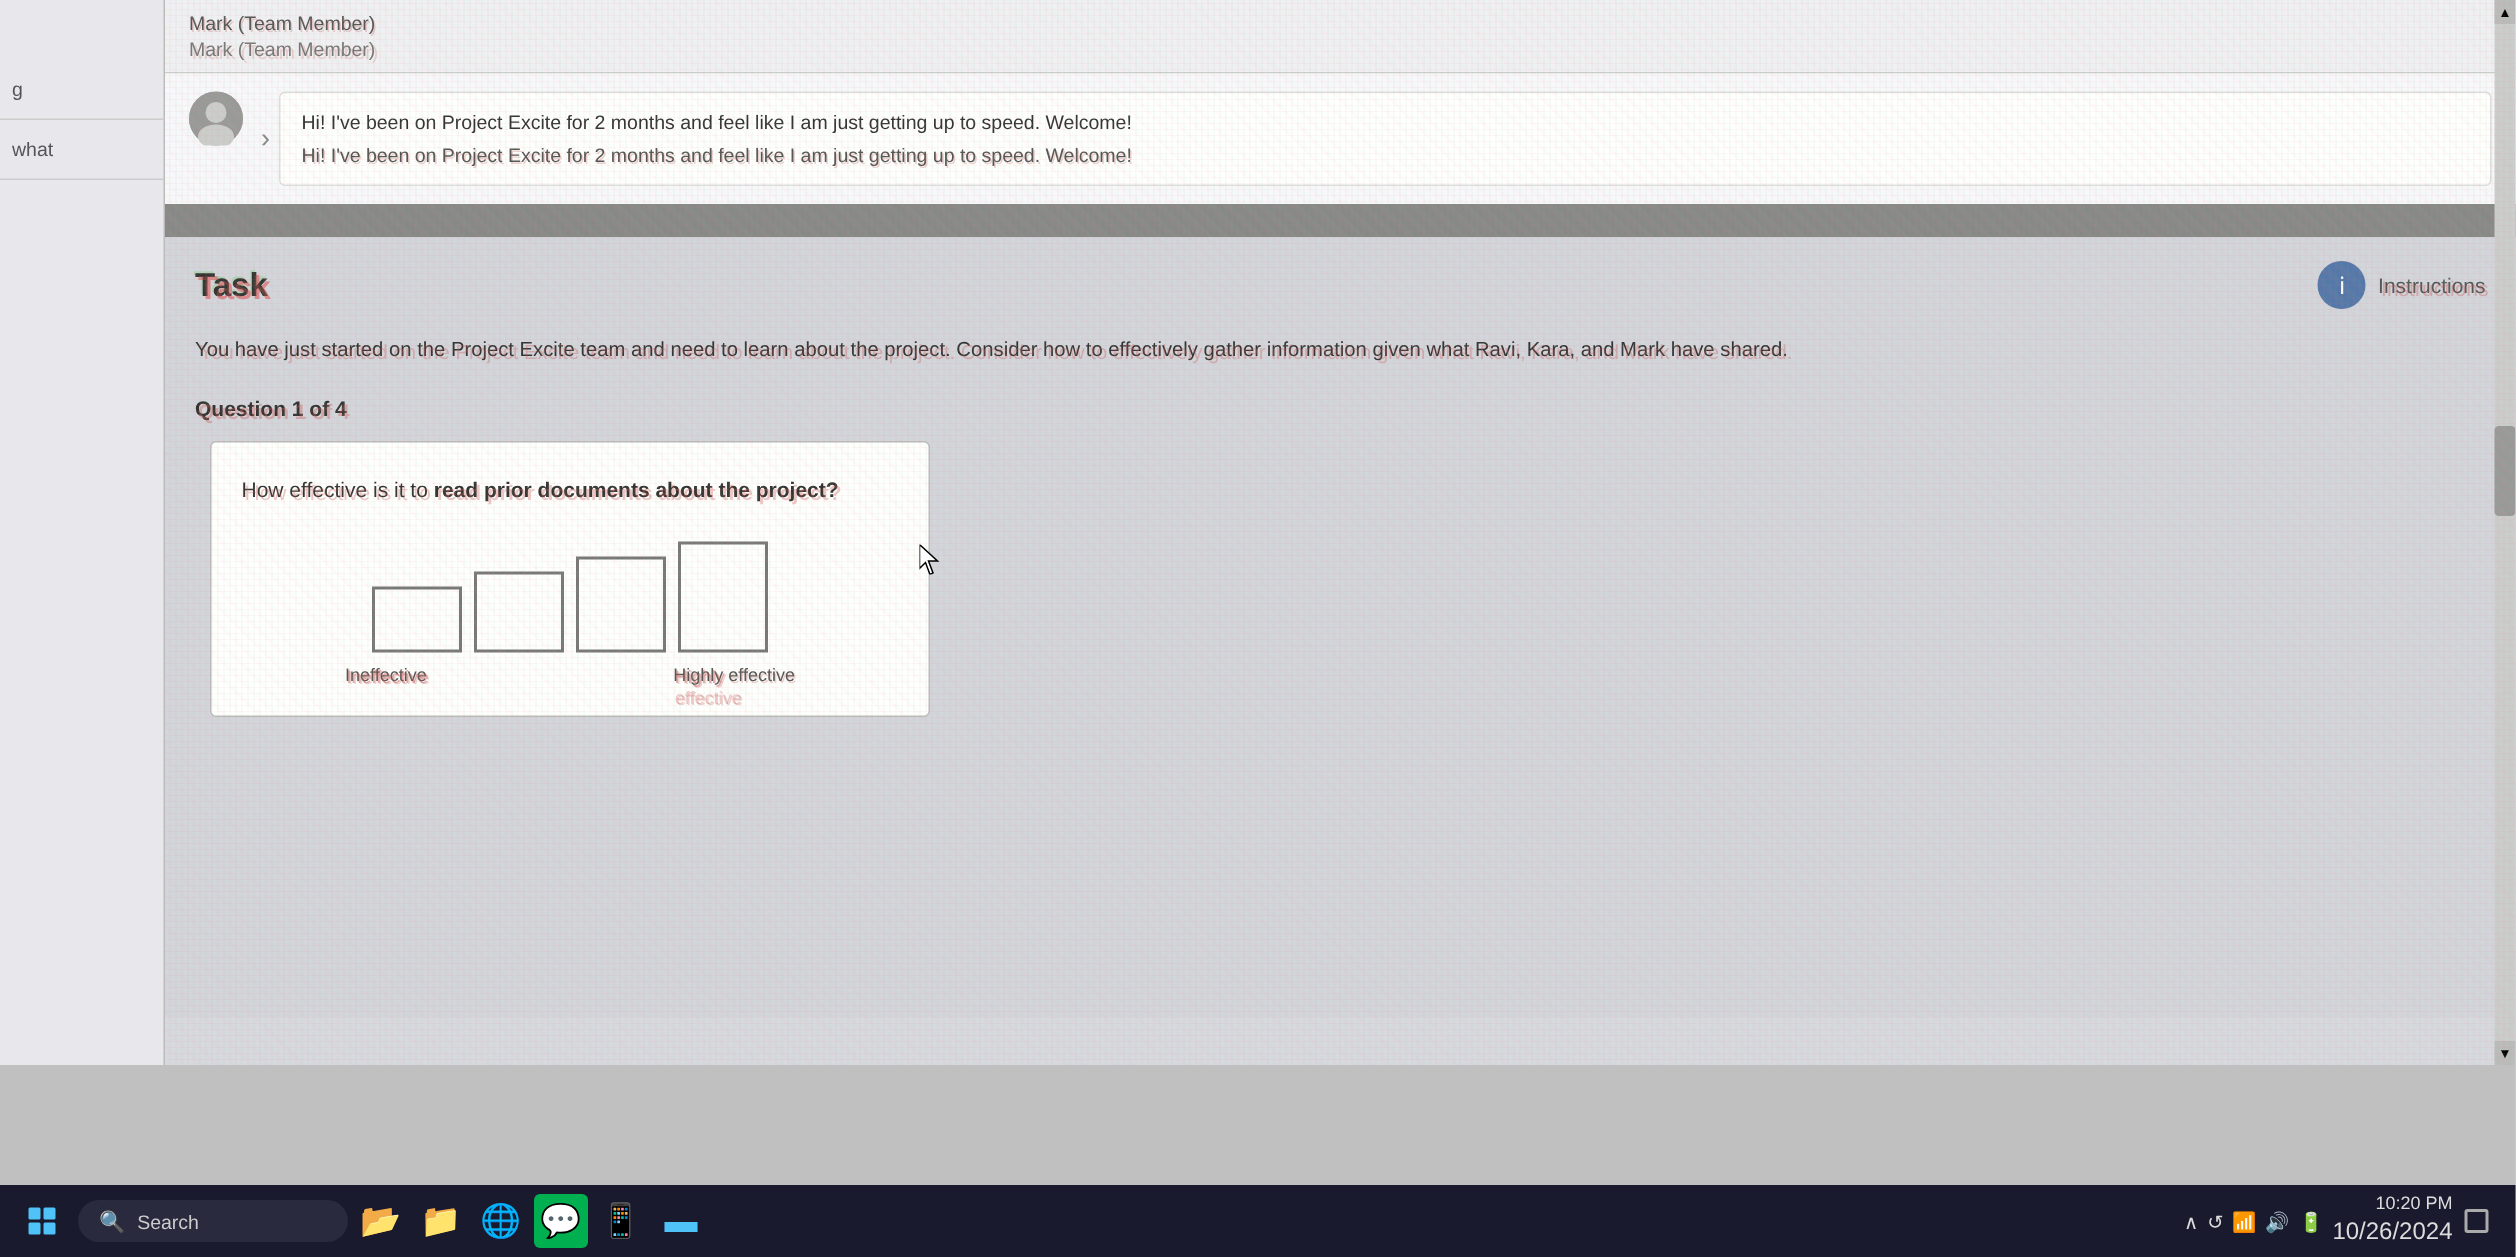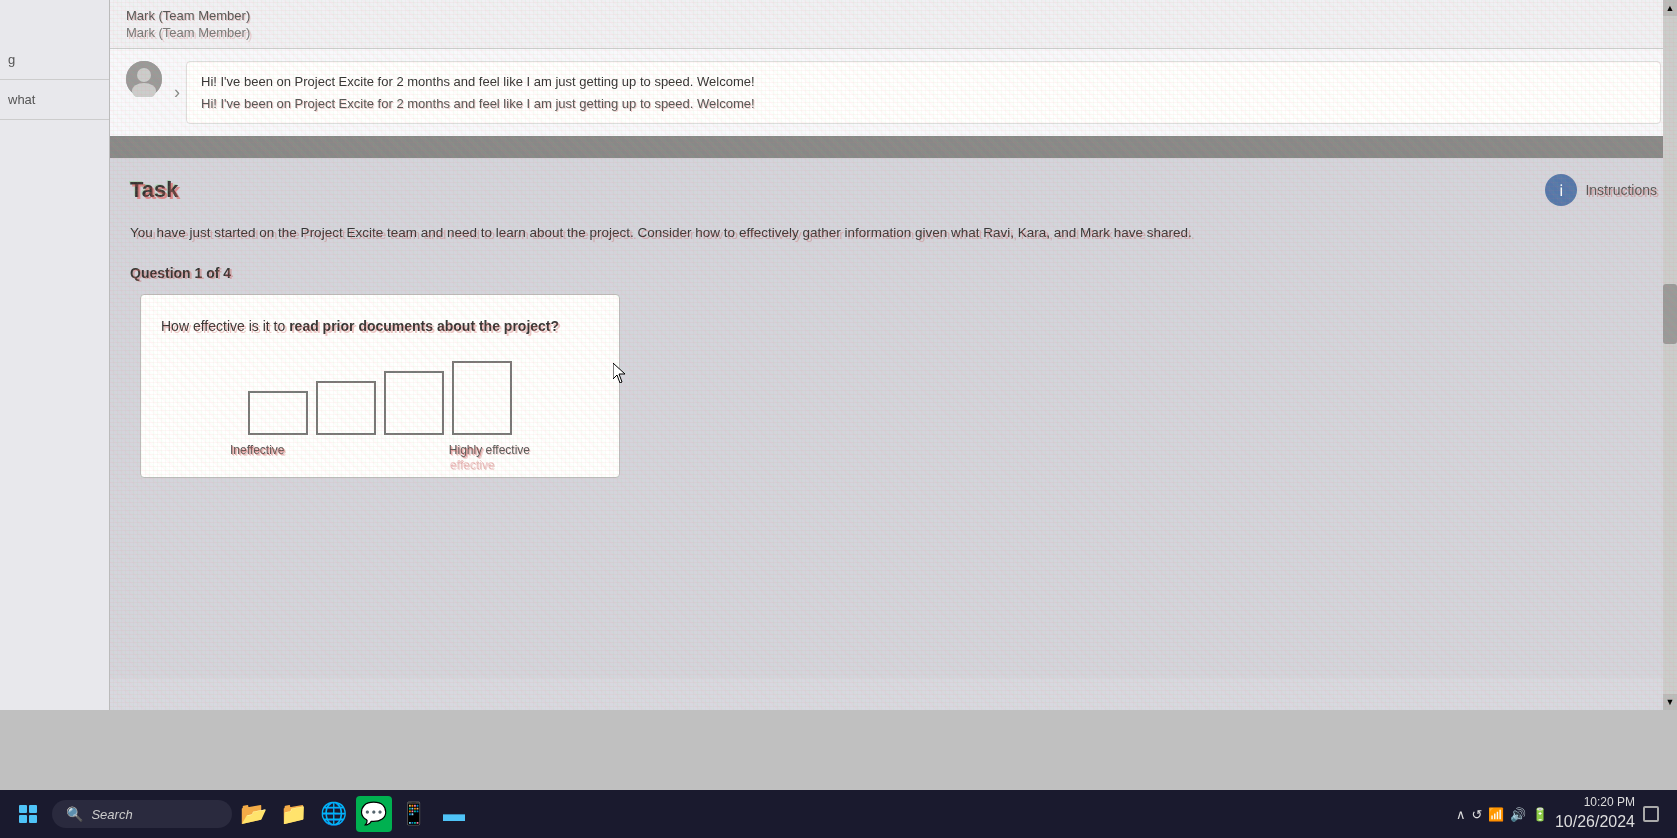--- a/index.html
+++ b/index.html
@@ -295,21 +295,20 @@
     }
 
     .taskbar-search-icon {
       color: #aaa;
       font-size: 14px;
     }
 
     .taskbar-search-text {
       color: #ccc;
       font-size: 13px;
-      font-style: italic;
     }
 
     .taskbar-spacer { flex: 1; }
 
     .system-tray {
       display: flex;
       align-items: center;
       gap: 6px;
       padding: 0 8px;
     }

